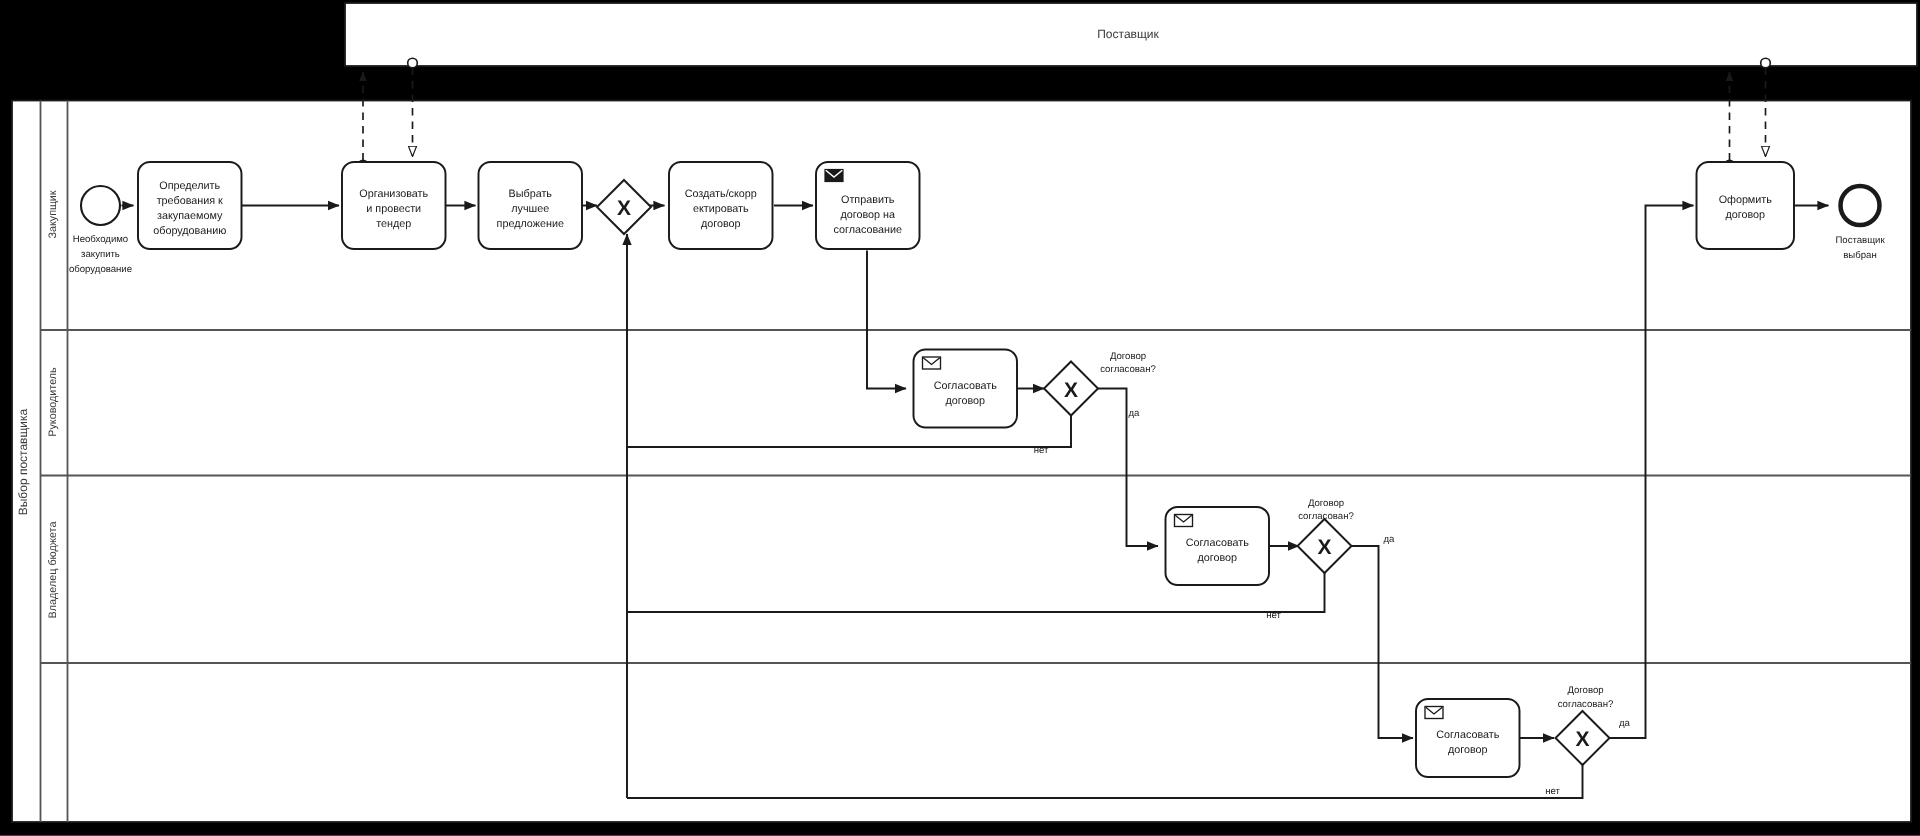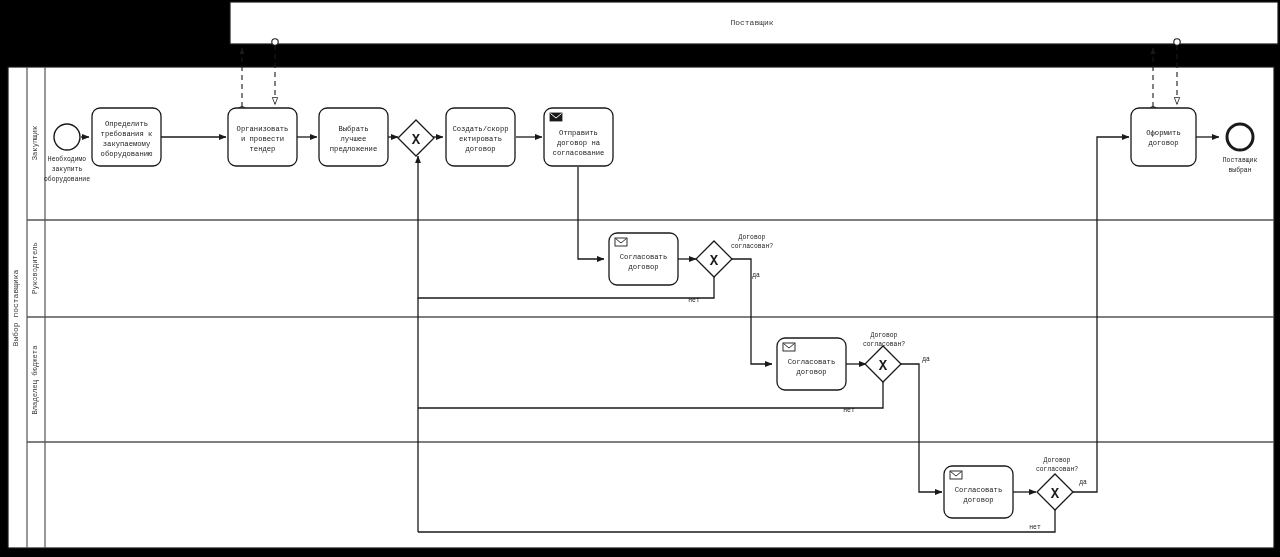--- a/index.html
+++ b/index.html
@@ -1,17 +1,17 @@
 <!DOCTYPE html>
 <html><head>
 <meta charset="utf-8">
 <style>
   html,body{margin:0;padding:0;background:#000;}
   #root{position:relative;width:1280px;height:557px;background:#ec4899;overflow:hidden;
-        font-family:Liberation Mono, monospace;}
+        font-family:Liberation Sans, sans-serif;}
   svg{display:block;}
   .lbl-task{font-size:7.2px;fill:#1a1a1a;}
   .lbl-pool{font-size:8px;fill:#3a3a3a;}
   .lbl-lane{font-size:7.2px;fill:#3a3a3a;}
   .lbl-small{font-size:6.4px;fill:#1a1a1a;}
   .lbl-cond{font-size:6.4px;fill:#1a1a1a;}
 </style>
 </head>
 <body>
 

